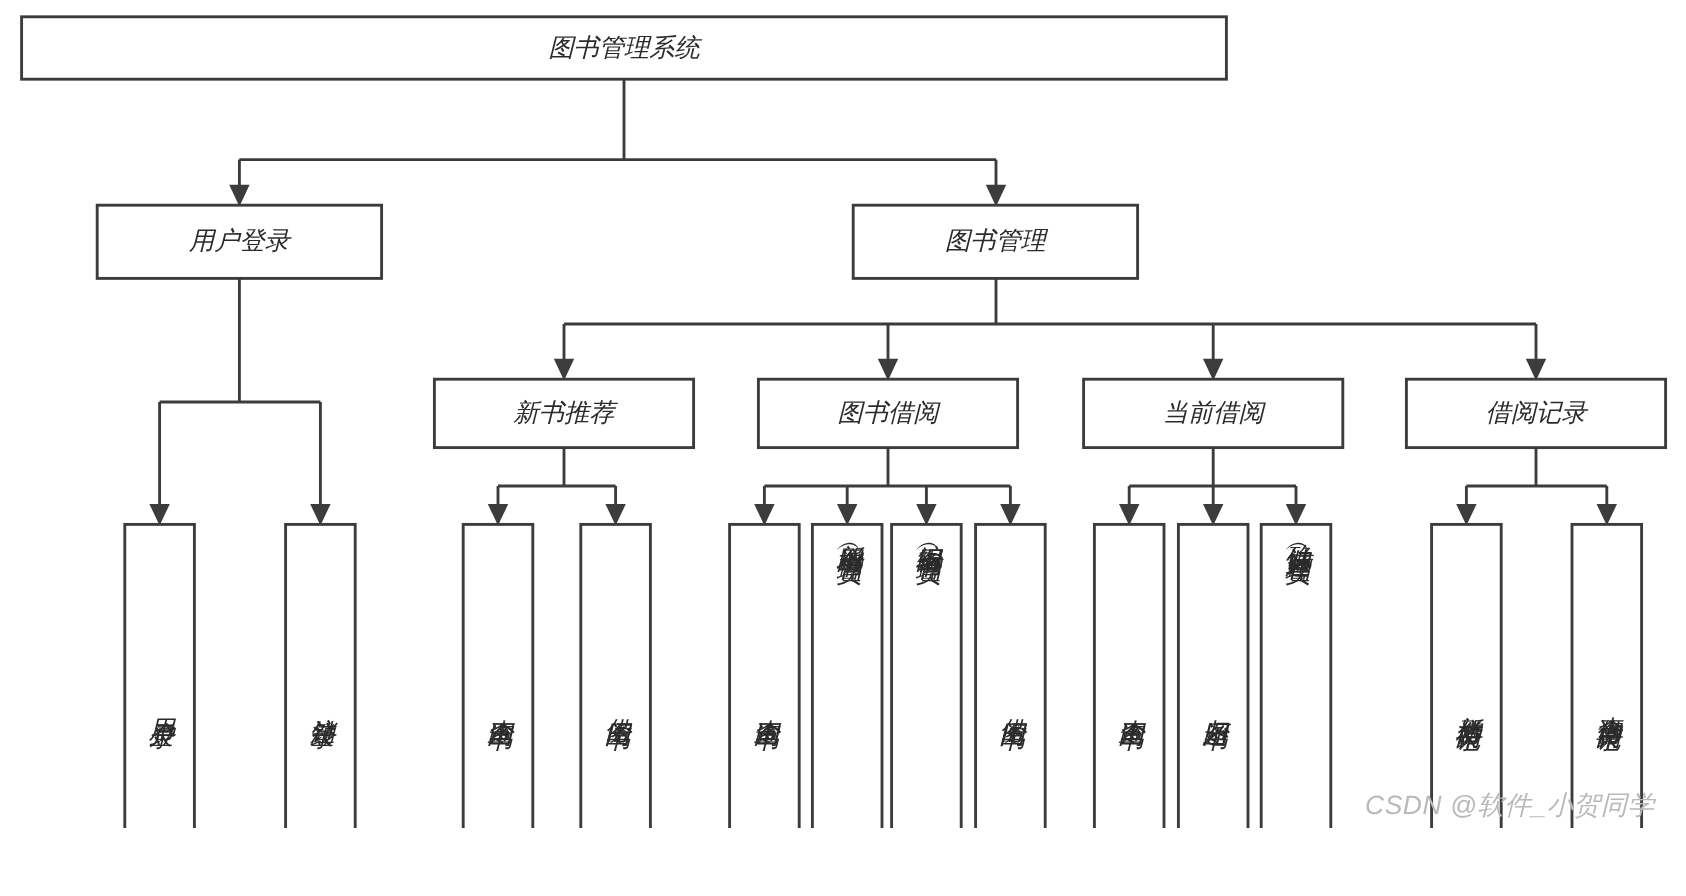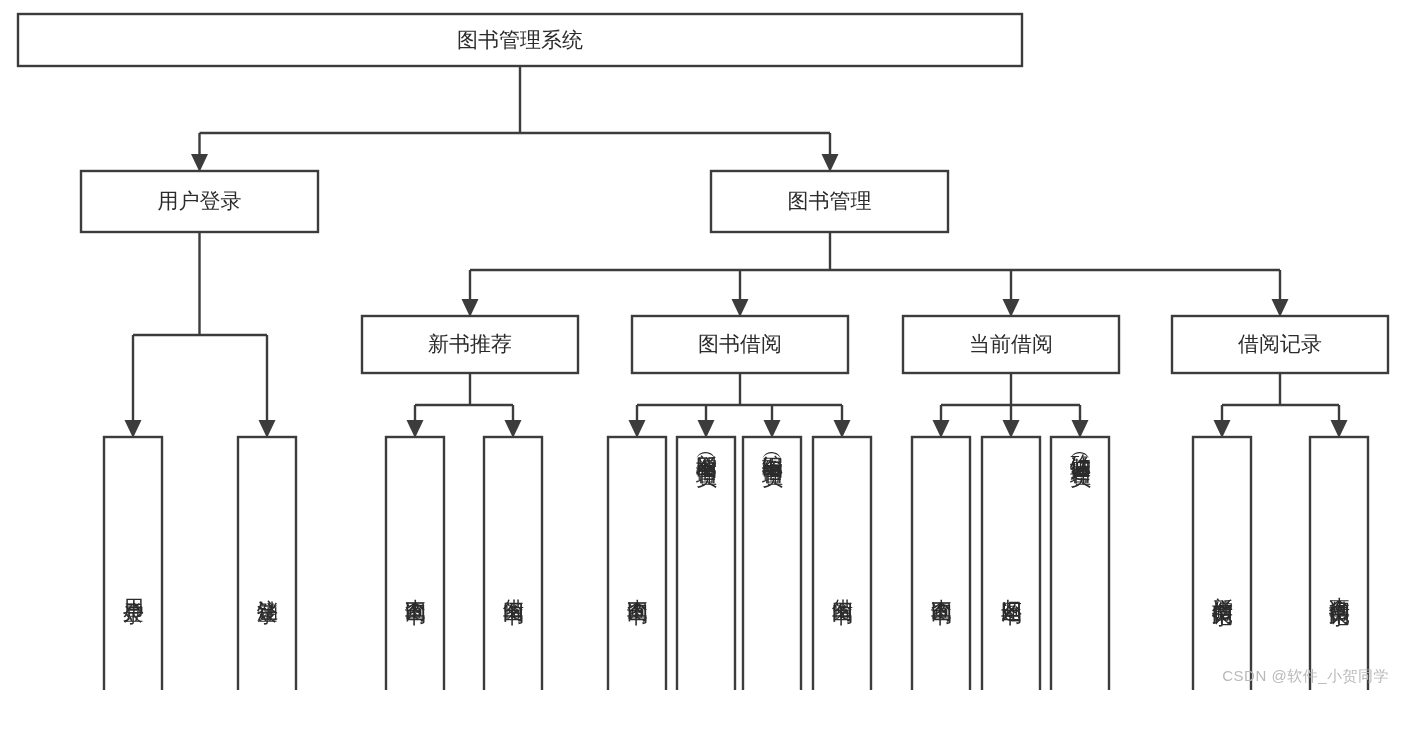--- a/index.html
+++ b/index.html
@@ -9,20 +9,21 @@
   }
   body {
     font-family: "Liberation Sans", "DejaVu Sans", sans-serif;
   }
   #diagram-root {
     position: relative;
     width: 1405px;
     height: 690px;
     background: #ffffff;
     overflow: hidden;
+    font-style: italic;
   }
   svg.canvas {
     position: absolute;
     left: 0;
     top: 0;
     width: 1405px;
     height: 747px;
     display: block;
   }
   .node-box {
@@ -60,24 +61,24 @@
     font-family: "Liberation Sans", "DejaVu Sans", sans-serif;
     font-size: 21px;
     line-height: 1.18;
     color: #2b2b2b;
     letter-spacing: 2px;
     white-space: nowrap;
     text-align: center;
   }
   .watermark {
     position: absolute;
-    right: 16px;
+    right: 26px;
     bottom: 4px;
     font-family: "Liberation Sans", "DejaVu Sans", sans-serif;
-    font-size: 15px;
+    font-size: 22px;
     color: #b9b9b9;
     letter-spacing: 0.5px;
     white-space: nowrap;
     pointer-events: none;
   }
 </style>
 </head>
 <body>
 
 <div id="diagram-root">

